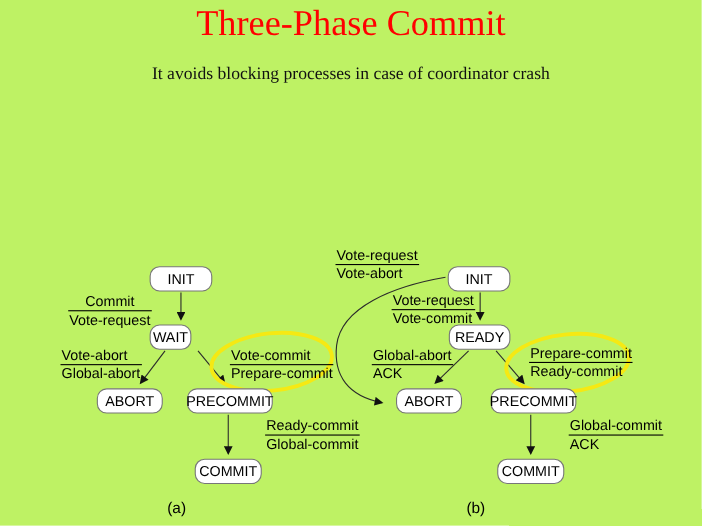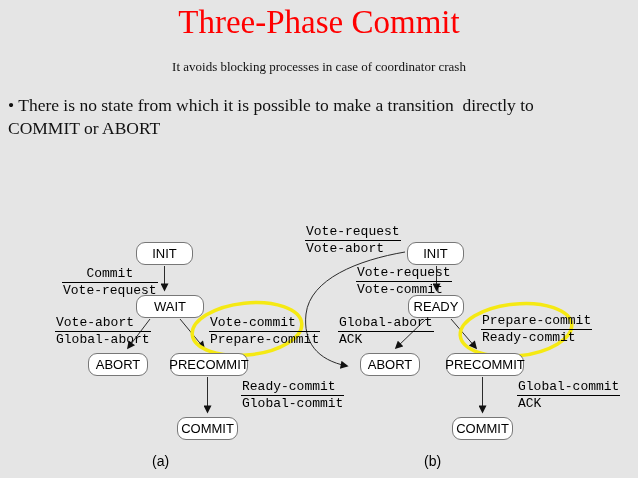--- a/index.html
+++ b/index.html
@@ -4,67 +4,65 @@
 <style>
   :root{
     --color-title:#ff0000;
     --color-text:#111111;
     --color-highlight:#f5e913;
     --color-line:#2b2b2b;
     --color-box_border:#777777;
   }
   html,body{margin:0;padding:0;background:#fff;}
   #slide{
-    position:relative;width:638px;height:478px;background:#e5e5e5;
+    position:relative;width:638px;height:478px;background:#bef264;
     font-family:"Liberation Serif", serif;color:var(--color-text);overflow:hidden;
   }
   .title{
     position:absolute;top:4px;left:0;width:100%;text-align:center;
     font-size:33px;font-weight:400;color:var(--color-title);
   }
   .subtitle{
     position:absolute;top:59px;left:0;width:100%;text-align:center;
-    font-size:13px;
+    font-size:16px;
   }
   .bullet{
     position:absolute;left:8px;width:604px;font-size:17.5px;line-height:23px;
     white-space:pre-wrap;
   }
   #bullet1{top:94px;}
   #bullet2{top:157px;}
 
   
   .state{
     position:absolute;box-sizing:border-box;
     border:1px solid var(--color-box_border);border-radius:9px;background:#fff;
     display:flex;align-items:center;justify-content:center;
     font-family:"Liberation Sans", sans-serif;font-size:13px;color:#000;
     z-index:3;
   }
   .flabel{
-    position:absolute;font-family:Liberation Mono, monospace;font-size:13px;
+    position:absolute;font-family:Liberation Sans, sans-serif;font-size:13px;
     line-height:13px;color:#000;z-index:3;
   }
   .flabel .ftop{border-bottom:1px solid #000;padding:0 1px 2px 1px;}
   .flabel .fbottom{padding:1px 1px 0 1px;}
   .flabel.center-top .ftop{text-align:center;}
   .caption{
     position:absolute;font-family:"Liberation Sans", sans-serif;font-size:14px;color:#000;
   }
   #arrows{position:absolute;left:0;top:0;z-index:2;}
 </style>
 </head>
 <body>
 
 <div id="slide">
 
   <div class="title">Three-Phase Commit</div>
   <div class="subtitle">It avoids blocking processes in case of coordinator crash</div>
-  <div class="bullet" id="bullet1">• There is no state from which it is possible to make a transition  directly to
-COMMIT or ABORT</div>
 
   <svg id="arrows" width="638" height="478" viewBox="0 0 638 478">
     <defs>
       <marker id="arw" viewBox="0 0 10 10" refX="8" refY="5" markerWidth="9" markerHeight="8" orient="auto-start-reverse">
         <path d="M0,0 L10,5 L0,10 z" fill="#111"></path>
       </marker>
     </defs>
 
     <line x1="164.5" y1="266" x2="164.5" y2="290" stroke="var(--color-line)" stroke-width="1" marker-end="url(#arw)"></line>
     <line x1="150" y1="319" x2="128" y2="348" stroke="var(--color-line)" stroke-width="1" marker-end="url(#arw)"></line>
@@ -74,21 +72,21 @@
 
     <line x1="436.5" y1="266" x2="436.5" y2="290" stroke="var(--color-line)" stroke-width="1" marker-end="url(#arw)"></line>
     <path d="M 405 252 C 358 260, 310 279, 306 314 C 303 342, 317 360, 347 366" fill="none" stroke="var(--color-line)" stroke-width="1" marker-end="url(#arw)"></path>
     <line x1="426" y1="319" x2="396" y2="348" stroke="var(--color-line)" stroke-width="1" marker-end="url(#arw)"></line>
     <line x1="451" y1="319" x2="476" y2="348" stroke="var(--color-line)" stroke-width="1" marker-end="url(#arw)"></line>
     <line x1="482.5" y1="377" x2="482.5" y2="412" stroke="var(--color-line)" stroke-width="1" marker-end="url(#arw)"></line>
     <ellipse cx="516" cy="330" rx="56" ry="26" transform="rotate(-6 516 330)" fill="none" stroke-width="3.5" style="stroke:var(--color-highlight)"></ellipse>
   </svg>
 
   <div class="state" style="left:136px;top:242px;width:57px;height:23px">INIT</div>
-  <div class="state" style="left:136px;top:295px;width:68px;height:23px">WAIT</div>
+  <div class="state" style="left:136px;top:295px;width:38px;height:23px">WAIT</div>
   <div class="state" style="left:88px;top:353px;width:60px;height:23px">ABORT</div>
   <div class="state" style="left:170px;top:353px;width:78px;height:23px">PRECOMMIT</div>
   <div class="state" style="left:177px;top:417px;width:61px;height:23px">COMMIT</div>
 
   <div class="flabel center-top" style="left:62px;top:267px">
     <div class="ftop">Commit</div>
     <div class="fbottom">Vote-request</div>
   </div>
   <div class="flabel" style="left:55px;top:316px">
     <div class="ftop">Vote-abort</div>

